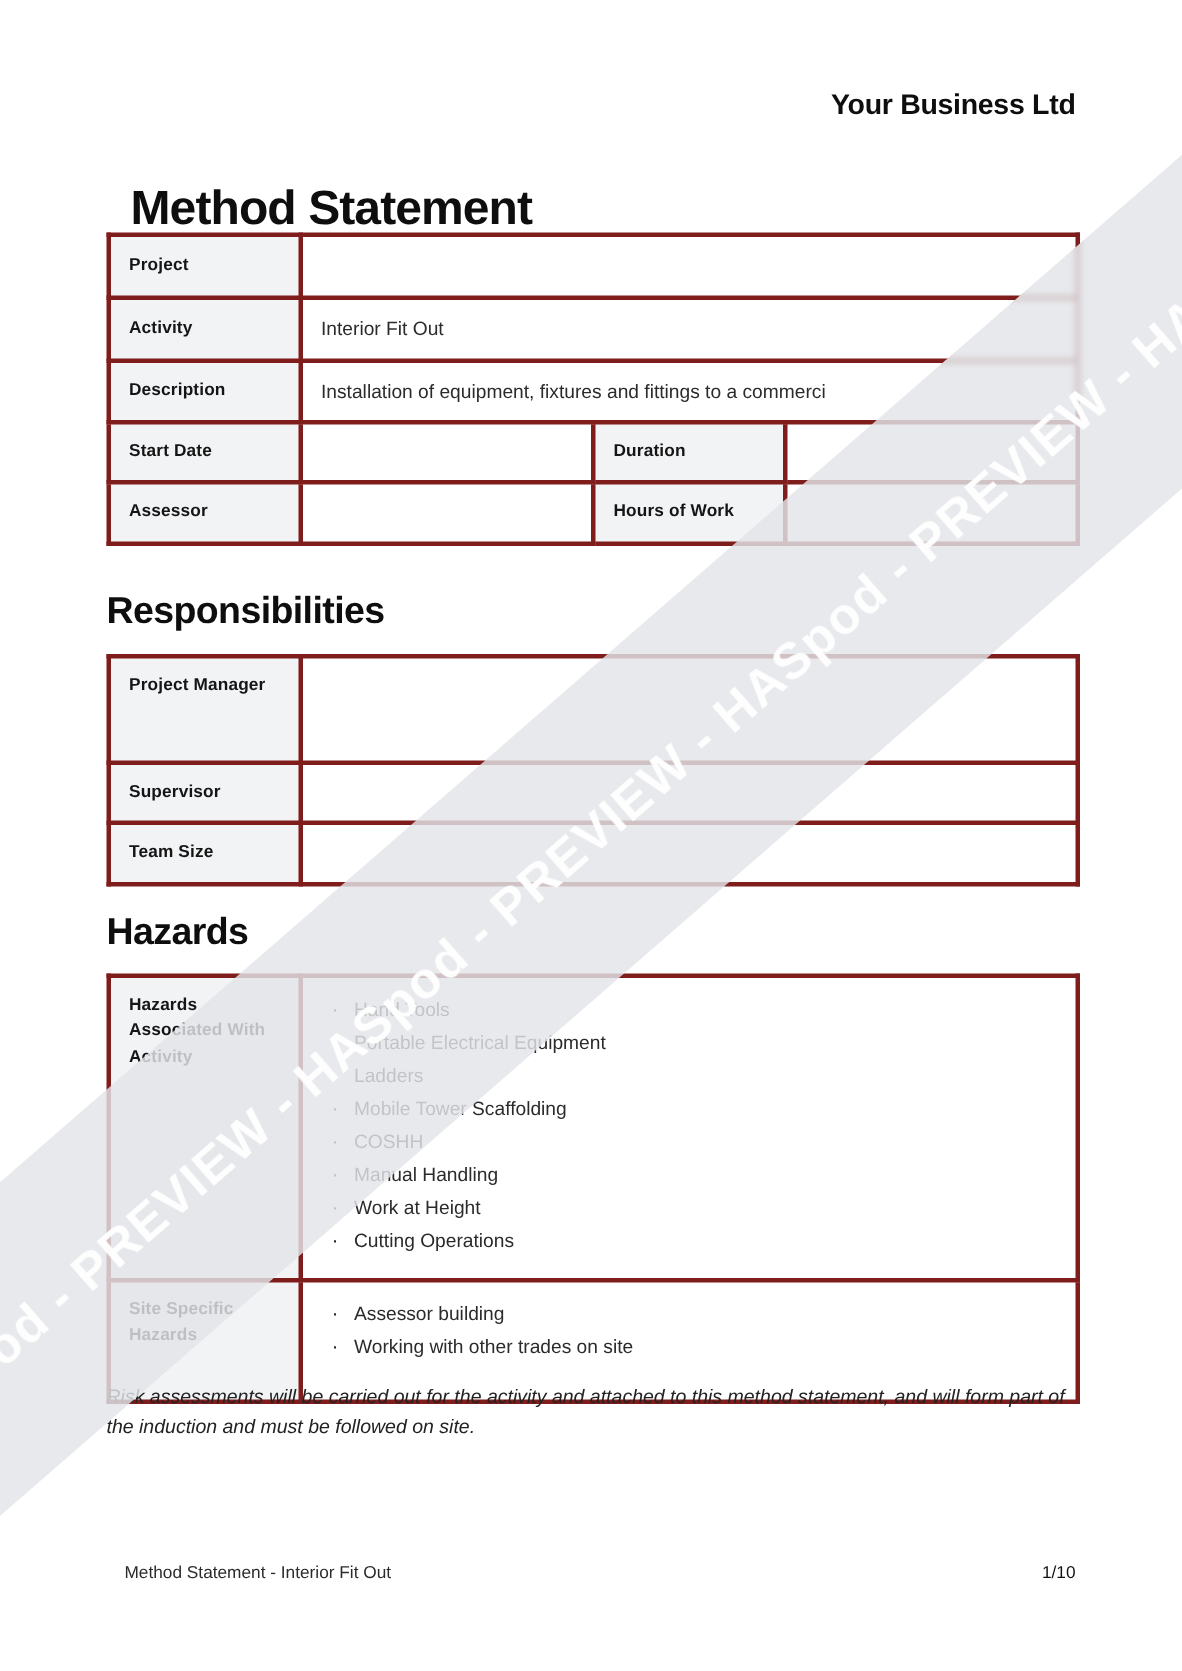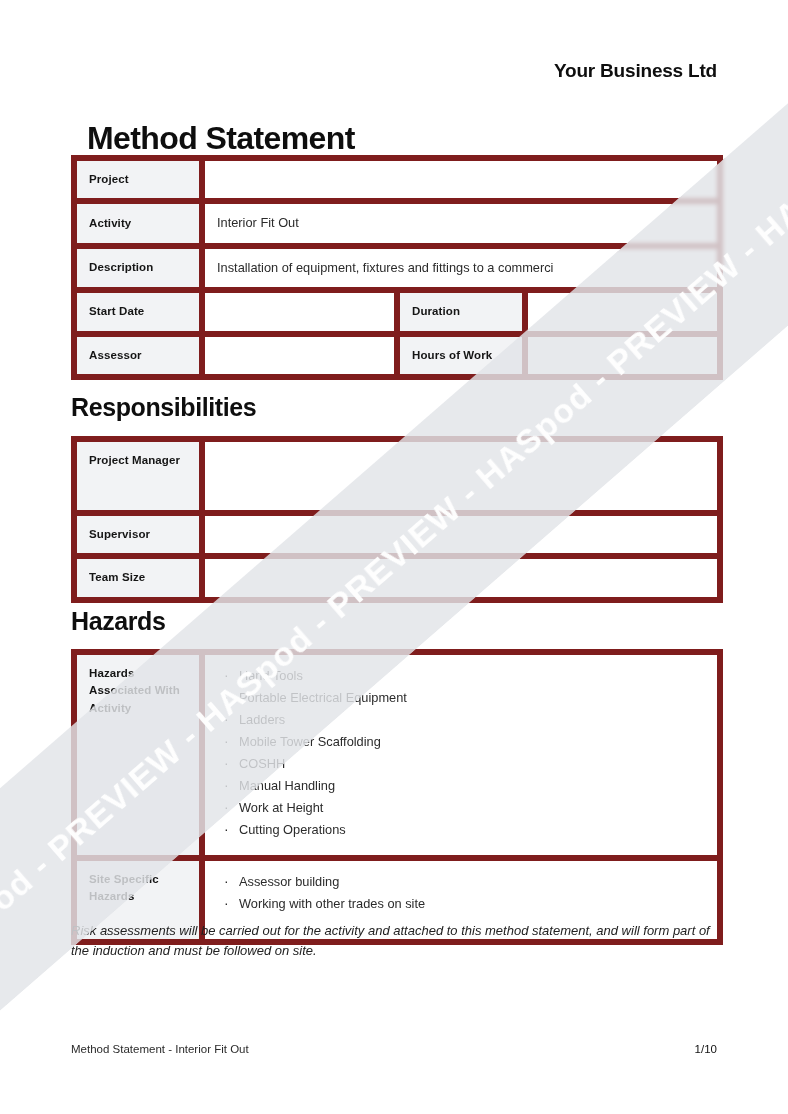--- a/index.html
+++ b/index.html
@@ -72,21 +72,21 @@
     width: 646px;
     border-collapse: collapse;
     table-layout: fixed;
     font-size: 12.5px;
   }
   .doc-table.t-details { top: 155px; }
   .doc-table.t-resp    { top: 436px; }
   .doc-table.t-haz     { top: 649px; }
 
   .doc-table td {
-    border: 6px solid #7f1d1d;
+    border: 3px solid #7f1d1d;
     padding: 10px 12px;
     vertical-align: middle;
     background: #ffffff;
     color: #2b2b2b;
     font-size: 12.8px;
     line-height: 1.45;
   }
   .doc-table td.lbl {
     background: #f2f3f5;
     font-weight: bold;
@@ -128,21 +128,21 @@
     width: 648px;
     font-style: italic;
     font-size: 13px;
     line-height: 1.55;
     color: #222222;
   }
 
   
   .footer-left {
     position: absolute;
-    left: 71px;
+    left: 83px;
     top: 1043px;
     font-size: 11.5px;
     color: #2b2b2b;
   }
   .footer-right {
     position: absolute;
     right: 71px;
     top: 1043px;
     font-size: 11.5px;
     font-weight: normal;

